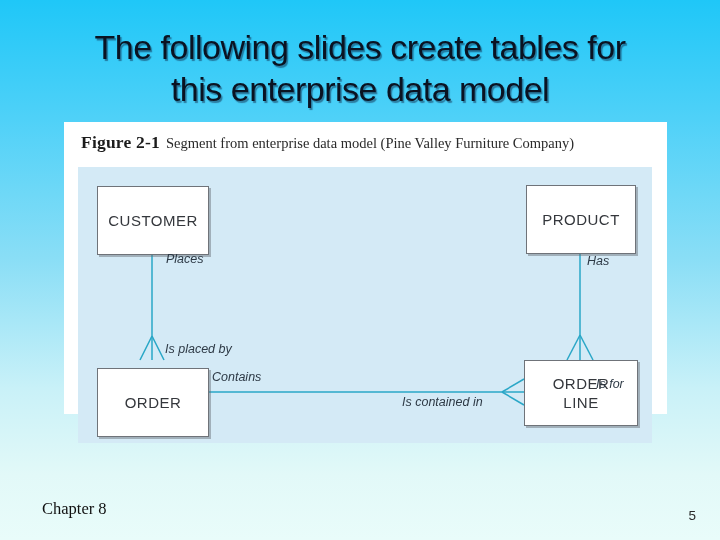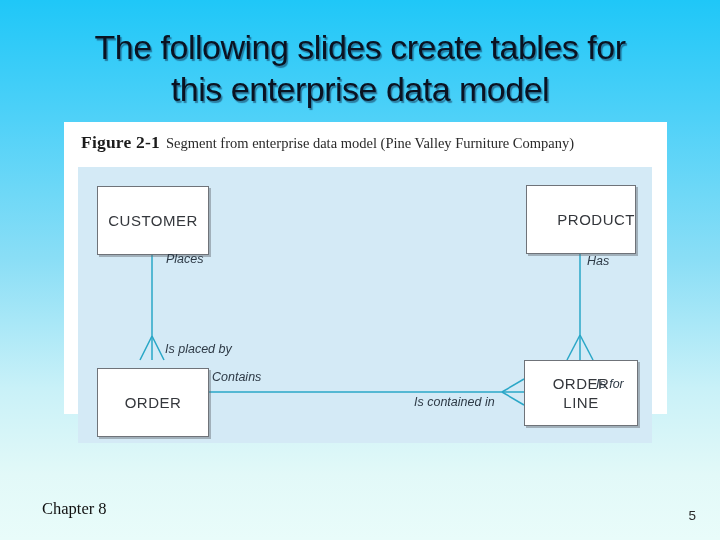--- a/index.html
+++ b/index.html
@@ -40,35 +40,35 @@
 
   .entity {
     position: absolute; background: #ffffff;
     border: 1.5px solid #6f7379;
     box-shadow: 2px 2px 0 rgba(100, 106, 114, 0.45);
     display: flex; align-items: center; justify-content: center;
     font-size: 15px; letter-spacing: 0.5px; color: #34373c;
     text-align: center; line-height: 19px;
   }
   .entity-customer   { left: 19px;  top: 19px;  width: 110px; height: 67px; }
-  .entity-product    { left: 448px; top: 18px;  width: 108px; height: 67px; justify-content: flex-end; }
+  .entity-product    { left: 448px; top: 18px;  width: 108px; height: 67px; }
   .entity-order      { left: 19px;  top: 193px; width: 110px; height: 67px; margin-top: 8px; }
   .entity-order-line { left: 446px; top: 193px; width: 112px; height: 64px; }
   .entity-order-line .entity-label { width: 72px; }
 
   .rel-label {
     position: absolute; font-style: italic; font-size: 12.5px;
     color: #2e3a46; white-space: nowrap;
   }
   .lbl-places          { left: 88px;  top: 85px;  }
   .lbl-has             { left: 509px; top: 87px;  }
   .lbl-is-placed-by    { left: 87px;  top: 175px; }
   .lbl-is-for          { left: 518px; top: 175px; margin-top: 35px; }
   .lbl-contains        { left: 134px; top: 203px; }
-  .lbl-is-contained-in { left: 336px; top: 228px; }
+  .lbl-is-contained-in { left: 324px; top: 228px; }
 
   
   .footer-chapter {
     position: absolute; left: 42px; top: 499px;
     font-family: "Liberation Serif", serif; font-size: 16.5px; color: #111;
   }
   .footer-copyright {
     position: absolute; left: 0; top: 508px; width: 720px; text-align: center;
     font-size: 13px; color: #2a2a2a; text-shadow: 0.5px 0.5px 0 rgba(255,255,255,0.8);
   }

